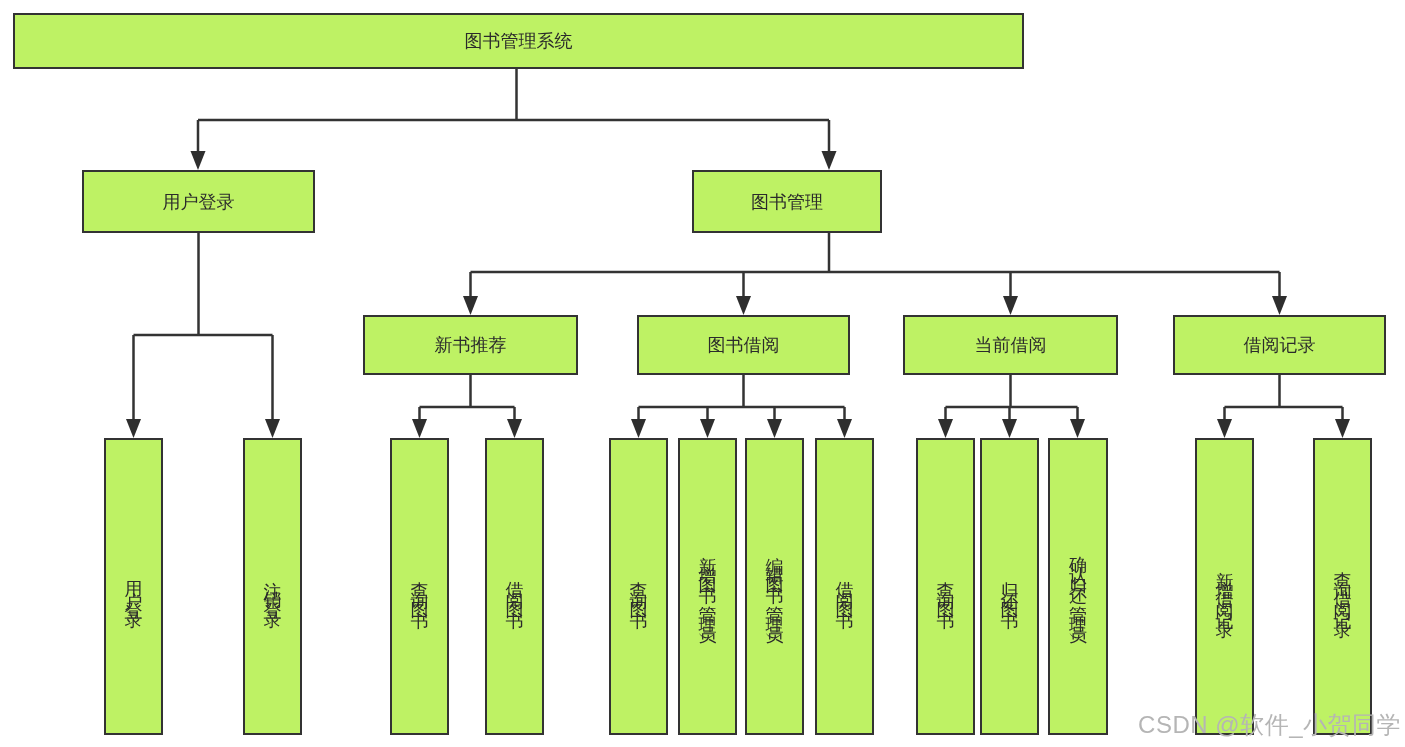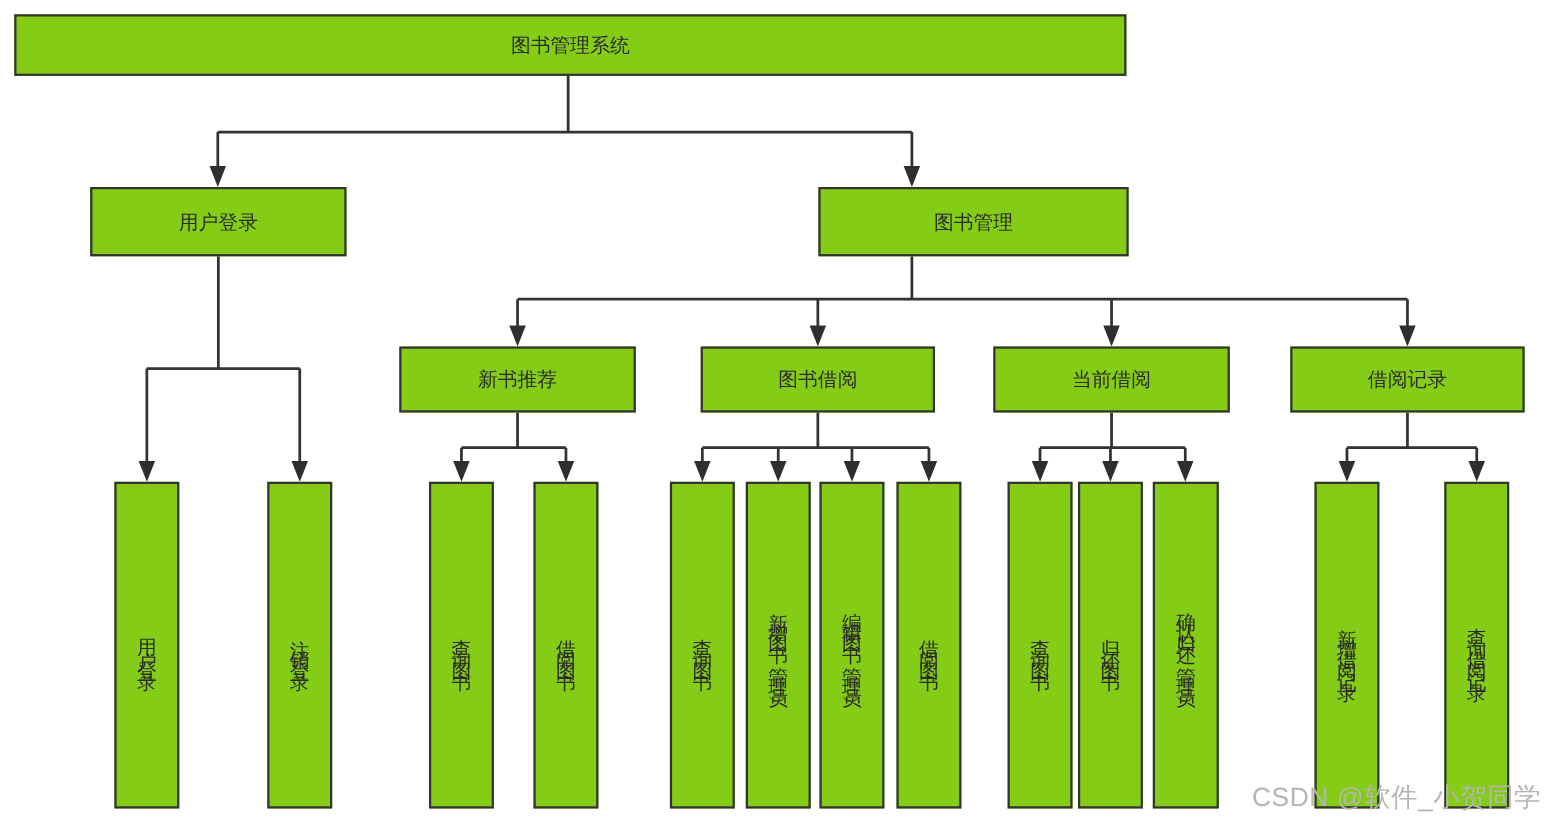--- a/index.html
+++ b/index.html
@@ -2,21 +2,21 @@
 <html><head>
 <meta charset="utf-8">
 <style>
   html, body { margin: 0; padding: 0; background: #ffffff; }
   .canvas {
     position: relative; width: 1405px; height: 747px; background: #ffffff;
     overflow: hidden; font-family: "Liberation Sans", "DejaVu Sans", sans-serif;
   }
   svg.wires { position: absolute; left: 0; top: 0; z-index: 1; }
   .node {
-    position: absolute; box-sizing: border-box; background: #84cc16;
+    position: absolute; box-sizing: border-box; background: #bef264;
     border: 2.5px solid #333333; color: #2b2b2b; font-size: 18px;
     display: flex; align-items: center; justify-content: center;
     text-align: center; z-index: 2; white-space: nowrap;
   }
   .vert {
     writing-mode: vertical-rl; text-orientation: mixed;
     letter-spacing: 10px; line-height: 1; white-space: normal;
   }
   .watermark {
     position: absolute; right: 4px; bottom: 6px; z-index: 3;
@@ -64,21 +64,21 @@
       <polygon points="1002,419 1017,419 1009.5,438"></polygon>
       <polygon points="1070,419 1085,419 1077.5,438"></polygon>
       <polygon points="1217,419 1232,419 1224.5,438"></polygon>
       <polygon points="1335,419 1350,419 1342.5,438"></polygon>
     </g>
   </svg>
 
   <div class="node" style="left:13px; top:13px; width:1011px; height:56px;">图书管理系统</div>
 
   <div class="node" style="left:82px; top:170px; width:233px; height:63px;">用户登录</div>
-  <div class="node" style="left:744px; top:170px; width:282px; height:63px;">图书管理</div>
+  <div class="node" style="left:692px; top:170px; width:190px; height:63px;">图书管理</div>
 
   <div class="node" style="left:363px; top:315px; width:215px; height:60px;text-align:right;">新书推荐</div>
   <div class="node" style="left:637px; top:315px; width:213px; height:60px;">图书借阅</div>
   <div class="node" style="left:1173px; top:315px; width:213px; height:60px;">借阅记录</div>
   <div class="node" style="left:903px; top:315px; width:215px; height:60px;">当前借阅</div>
 
   <div class="node vert" style="left:104px; top:438px; width:59px; height:297px;">用户登录</div>
   <div class="node vert" style="left:243px; top:438px; width:59px; height:297px;">注销登录</div>
 
   <div class="node vert" style="left:390px; top:438px; width:59px; height:297px;">查询图书</div>

